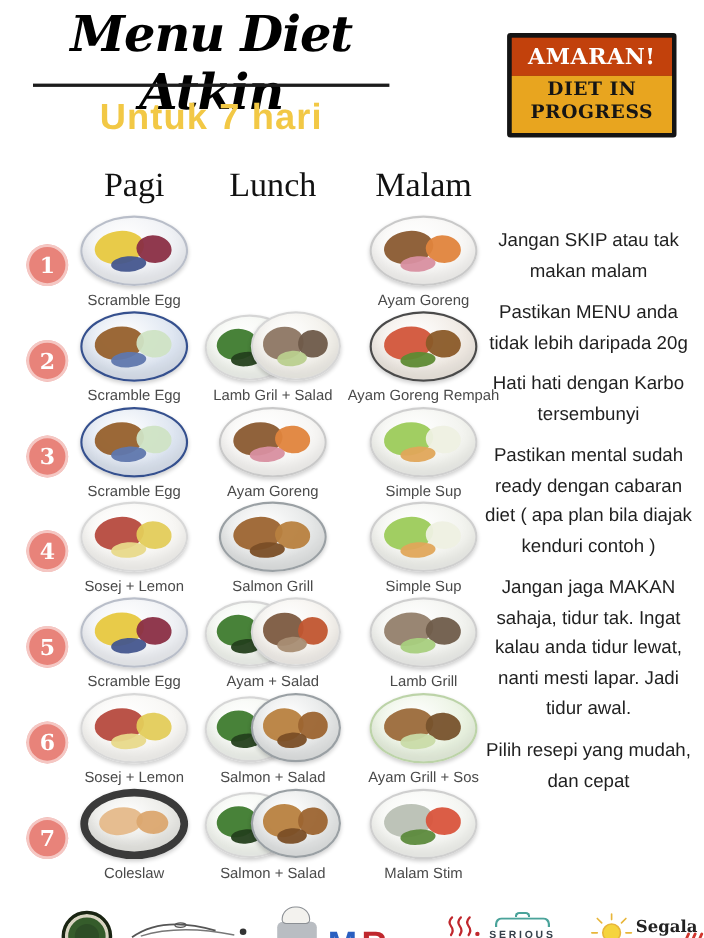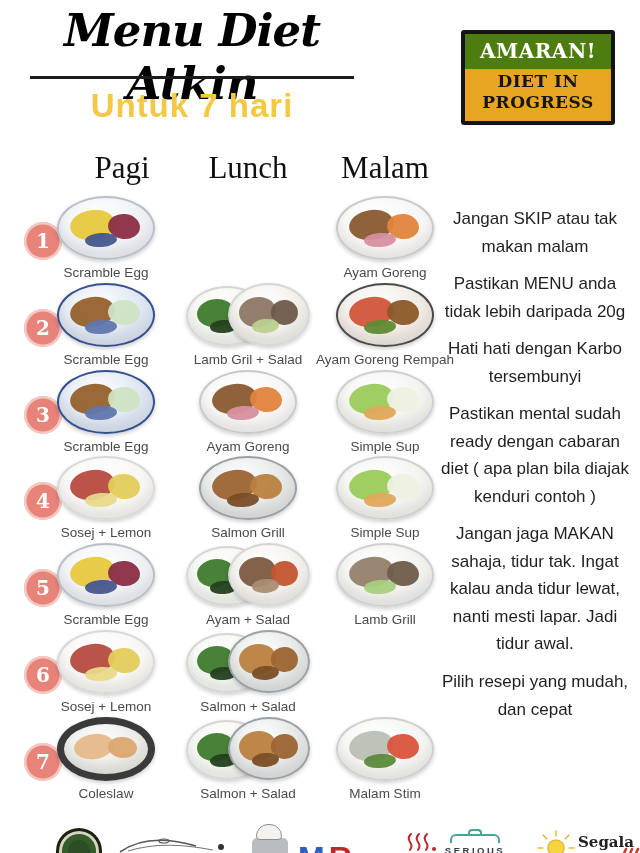--- a/index.html
+++ b/index.html
@@ -51,21 +51,21 @@
   
   #menu-grid { position:absolute; left:0; top:194px; width:452px; }
   .menu-row { position:relative; height:86.8px; }
   .num-badge {
     position:absolute; left:24px; top:28px; width:38px; height:38px; border-radius:50%;
     background:#e8837a; color:#ffffff; display:flex; align-items:center; justify-content:center;
     font-family:"DejaVu Serif", serif; font-weight:bold; font-size:20px;
     box-shadow: inset 0 0 0 2.5px rgba(255,255,255,.55);
   }
   .cell { position:absolute; top:0; width:124px; }
-  .cell-0 { left:44px; }
+  .cell-0 { left:60px; }
   .cell-1 { left:186px; }
   .cell-2 { left:323px; }
   .dish { position:relative; height:68px; }
   .plate {
     position:absolute; border:2.5px solid #cccccc; border-radius:50%;
     box-shadow: 0 2px 4px rgba(0,0,0,.2), inset 0 -8px 12px rgba(0,0,0,.08);
   }
   .dish:not(.double) .p0 { left:13px; top:2px; width:98px; height:64px; }
   .double .p0 { left:0px;  top:5px; width:82px; height:60px; z-index:1; }
   .double .p1 { left:42px; top:2px; width:82px; height:63px; z-index:2; }
@@ -132,21 +132,21 @@
 </head>
 <body>
 
 <div class="page">
 
   <div class="title" style="color: #000000;">Menu Diet Atkin</div>
   <div class="title-underline"></div>
   <div class="subtitle" style="color: rgb(242, 200, 69);">Untuk 7 hari</div>
 
   <div class="warning">
-    <div class="warning-top" style="background: #4d7c0f;">AMARAN!</div>
+    <div class="warning-top" style="background: #c2410c;">AMARAN!</div>
     <div class="warning-bottom" style="background: rgb(232, 165, 31);">
       <span>DIET IN</span><br>
       <span>PROGRESS</span>
     </div>
   </div>
 
   <div class="col-header col-h-0">Pagi</div>
   <div class="col-header col-h-1">Lunch</div>
   <div class="col-header col-h-2">Malam</div>
 
@@ -335,20 +335,30 @@
               <div class="blob b1" style="background: rgb(134, 187, 70);"></div>
               <div class="blob b2" style="background: rgb(36, 64, 28);"></div>
             </div>
             <div class="plate p1" style="border-color: rgb(154, 160, 164); background: radial-gradient(at 42% 32%, rgb(255, 255, 255) 0%, rgb(227, 229, 229) 60%, rgb(227, 229, 229) 100%);">
               <div class="blob b0" style="background: rgb(184, 129, 63);"></div>
               <div class="blob b1" style="background: rgb(156, 100, 48);"></div>
               <div class="blob b2" style="background: rgb(122, 78, 38);"></div>
             </div>
           </div>
           <div class="dish-label">Salmon + Salad</div>
+        </div>
+        <div class="cell cell-2">
+          <div class="dish">
+            <div class="plate p0" style="border-color: rgb(188, 211, 168); background: radial-gradient(at 42% 32%, rgb(255, 255, 255) 0%, rgb(233, 242, 224) 60%, rgb(233, 242, 224) 100%);">
+              <div class="blob b0" style="background: rgb(155, 106, 58);"></div>
+              <div class="blob b1" style="background: rgb(119, 82, 44);"></div>
+              <div class="blob b2" style="background: rgb(201, 219, 168);"></div>
+            </div>
+          </div>
+          <div class="dish-label">Ayam Grill + Sos</div>
         </div>
       </div>
       <div class="menu-row">
         <div class="num-badge" style="background: rgb(232, 131, 122);">7</div>
         <div class="cell cell-0">
           <div class="dish">
             <div class="plate p0 bowl" style="border-color: rgb(58, 58, 58); background: radial-gradient(at 42% 32%, rgb(255, 255, 255) 0%, rgb(233, 233, 229) 60%, rgb(233, 233, 229) 100%);">
               <div class="blob b0" style="background: rgb(229, 185, 138);"></div>
               <div class="blob b1" style="background: rgb(219, 167, 111);"></div>
             </div>

